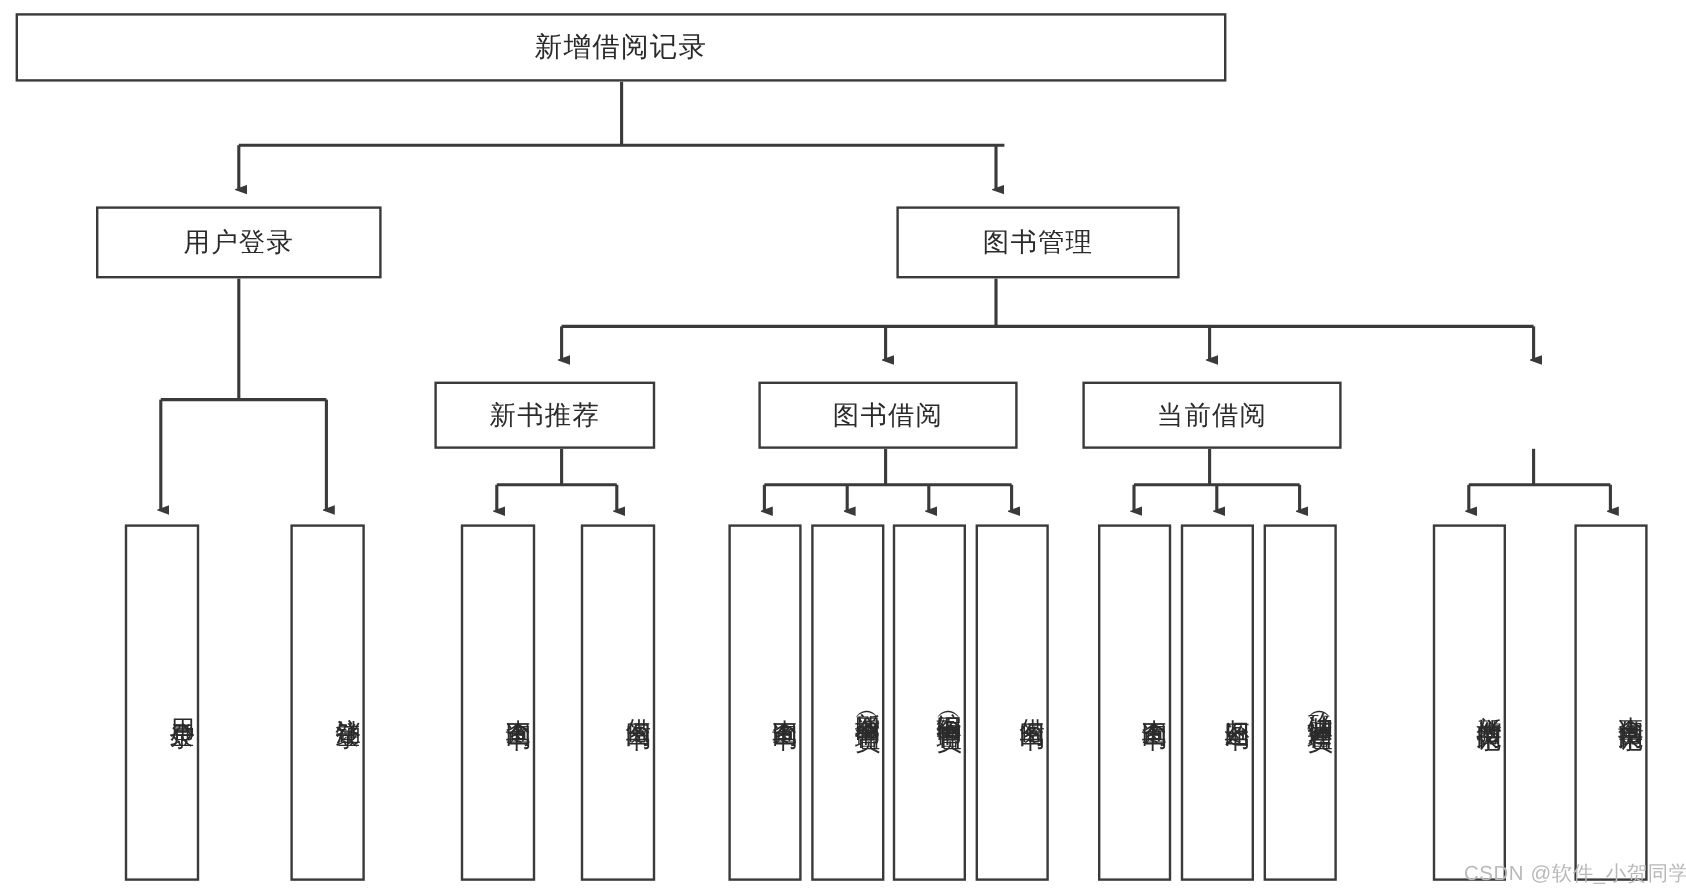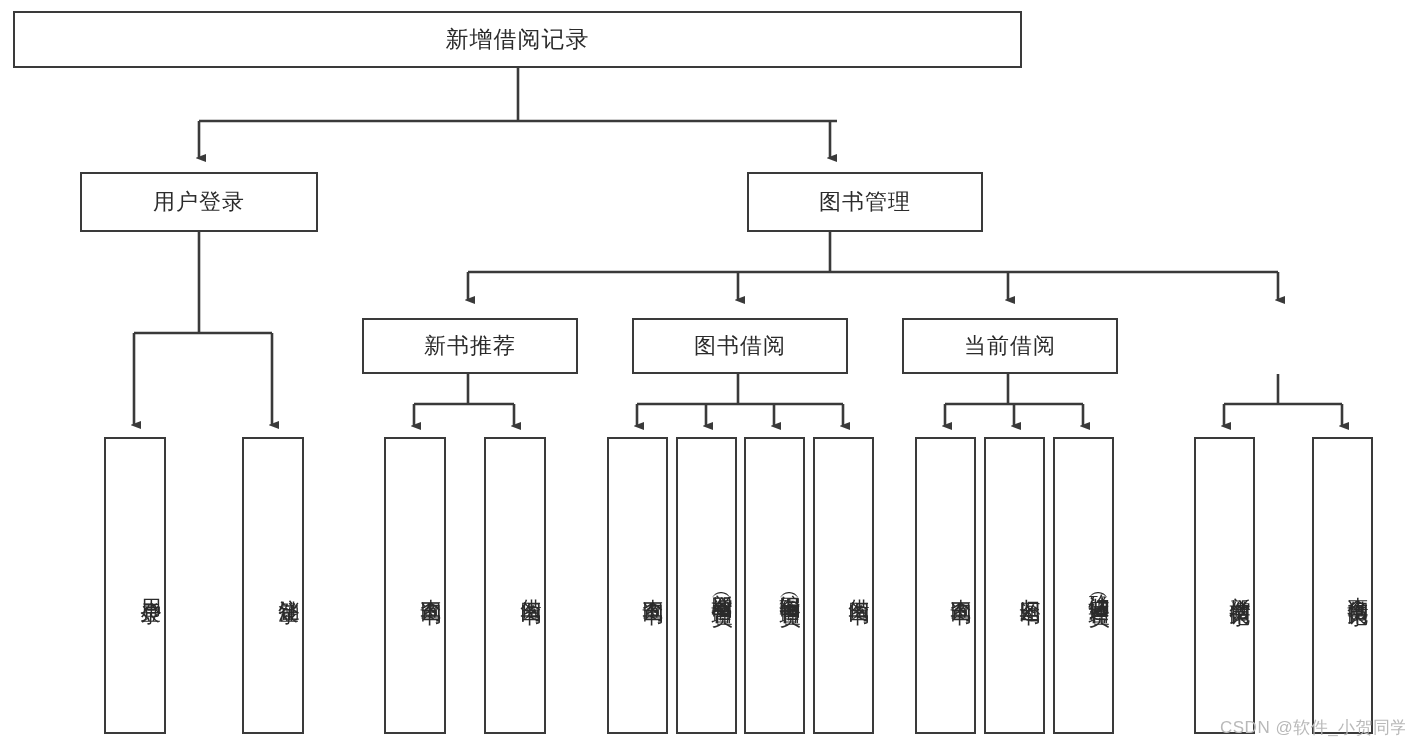--- a/index.html
+++ b/index.html
@@ -133,21 +133,21 @@
   </div>
 
   <div class="node horiz" style="left:80px; top:172px; width:238px; height:60px;">
     <span>用户登录</span>
   </div>
 
   <div class="node horiz" style="left:712px; top:172px; width:236px; height:60px;margin-left:35px;">
     <span>图书管理</span>
   </div>
 
-  <div class="node horiz" style="left:362px; top:318px; width:216px; height:56px;">
+  <div class="node horiz" style="left:362px; top:318px; width:184px; height:56px;">
     <span>新书推荐</span>
   </div>
 
   <div class="node horiz" style="left:632px; top:318px; width:216px; height:56px;">
     <span>图书借阅</span>
   </div>
 
   <div class="node horiz" style="left:902px; top:318px; width:216px; height:56px;">
     <span>当前借阅</span>
   </div>

